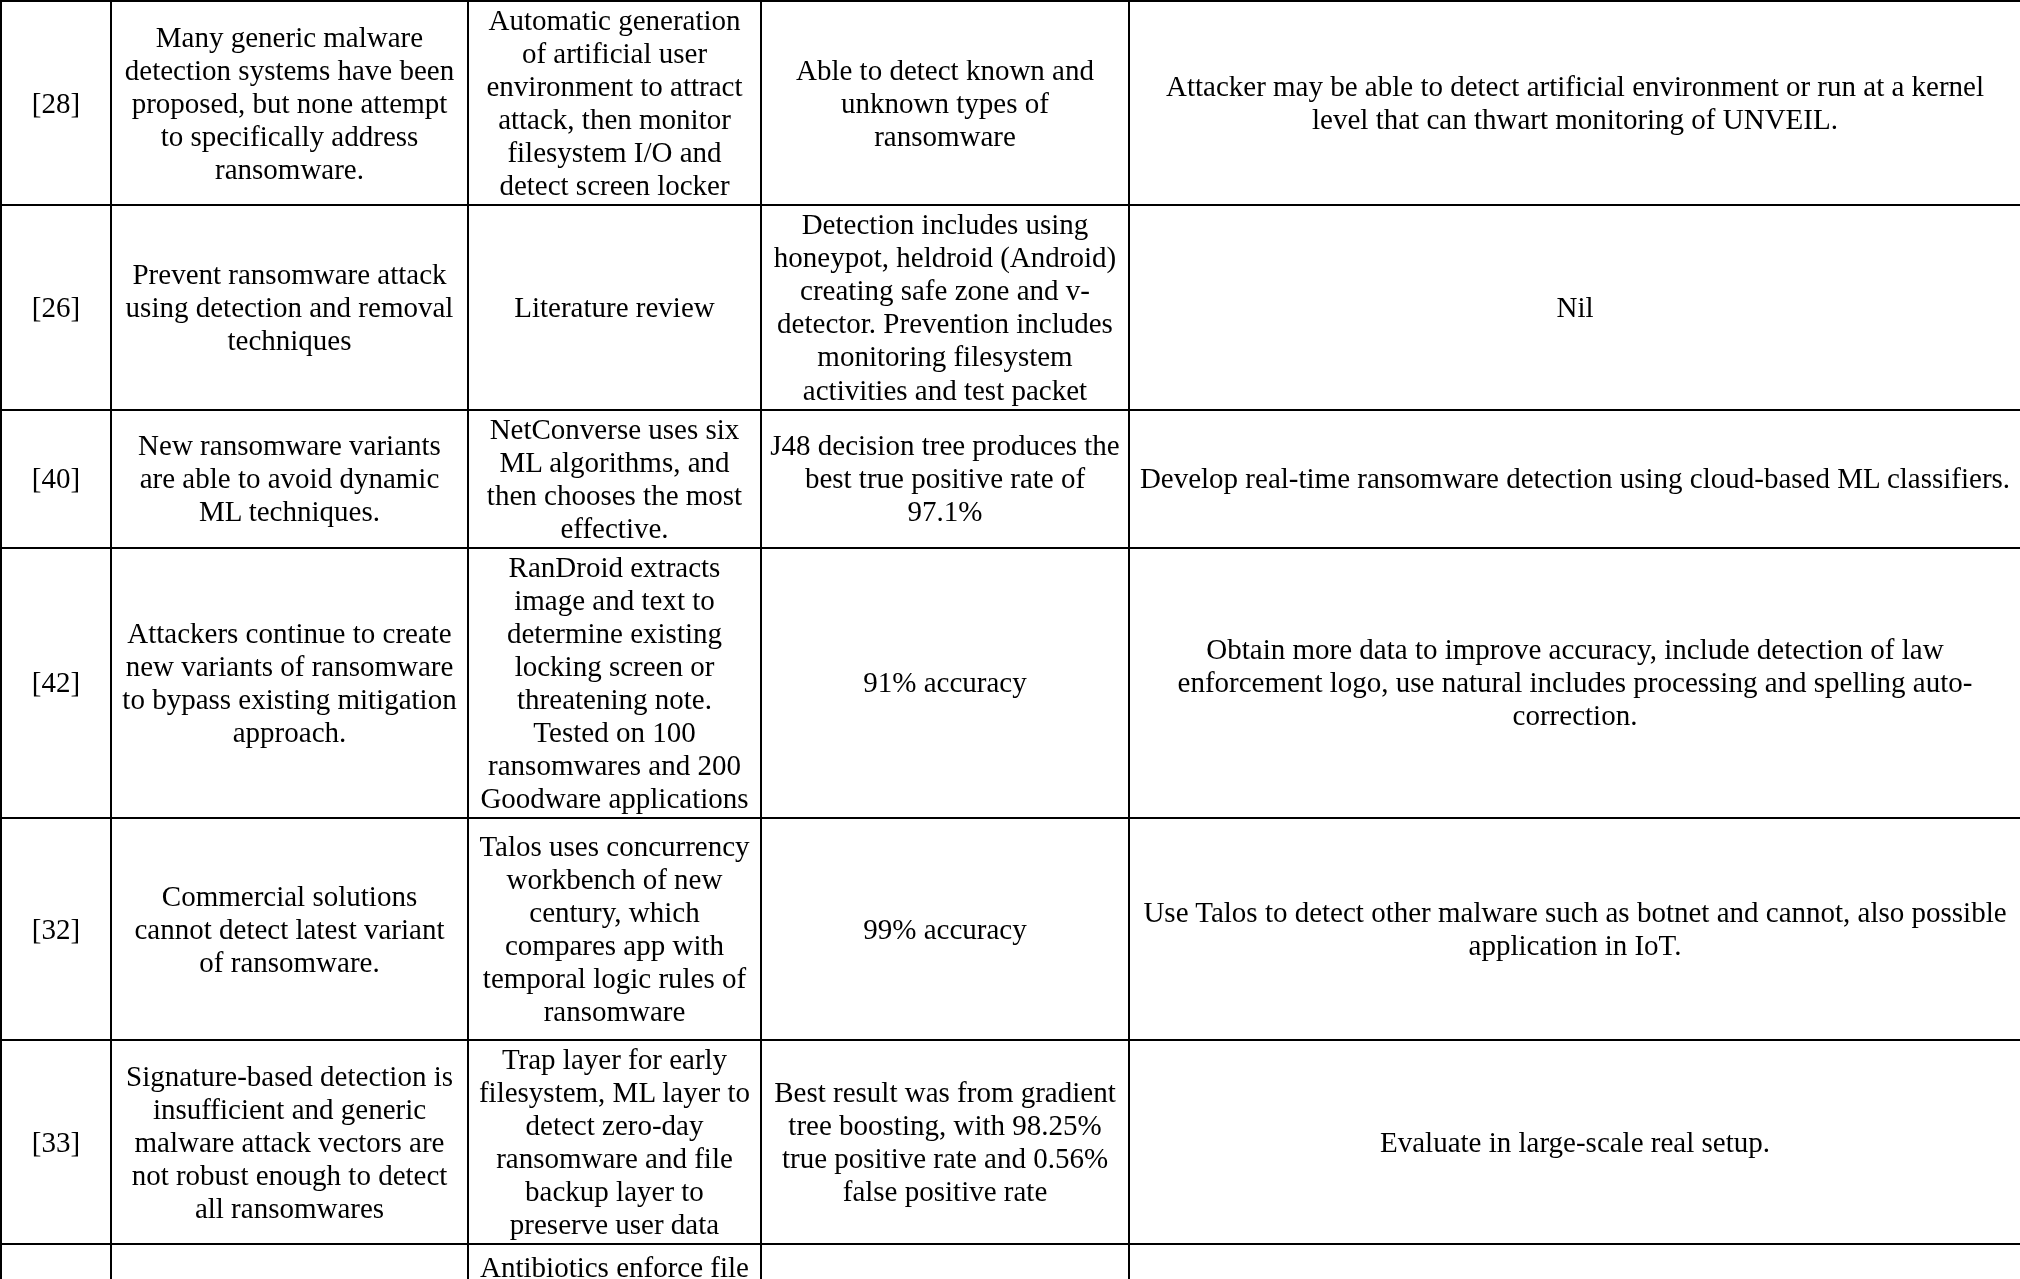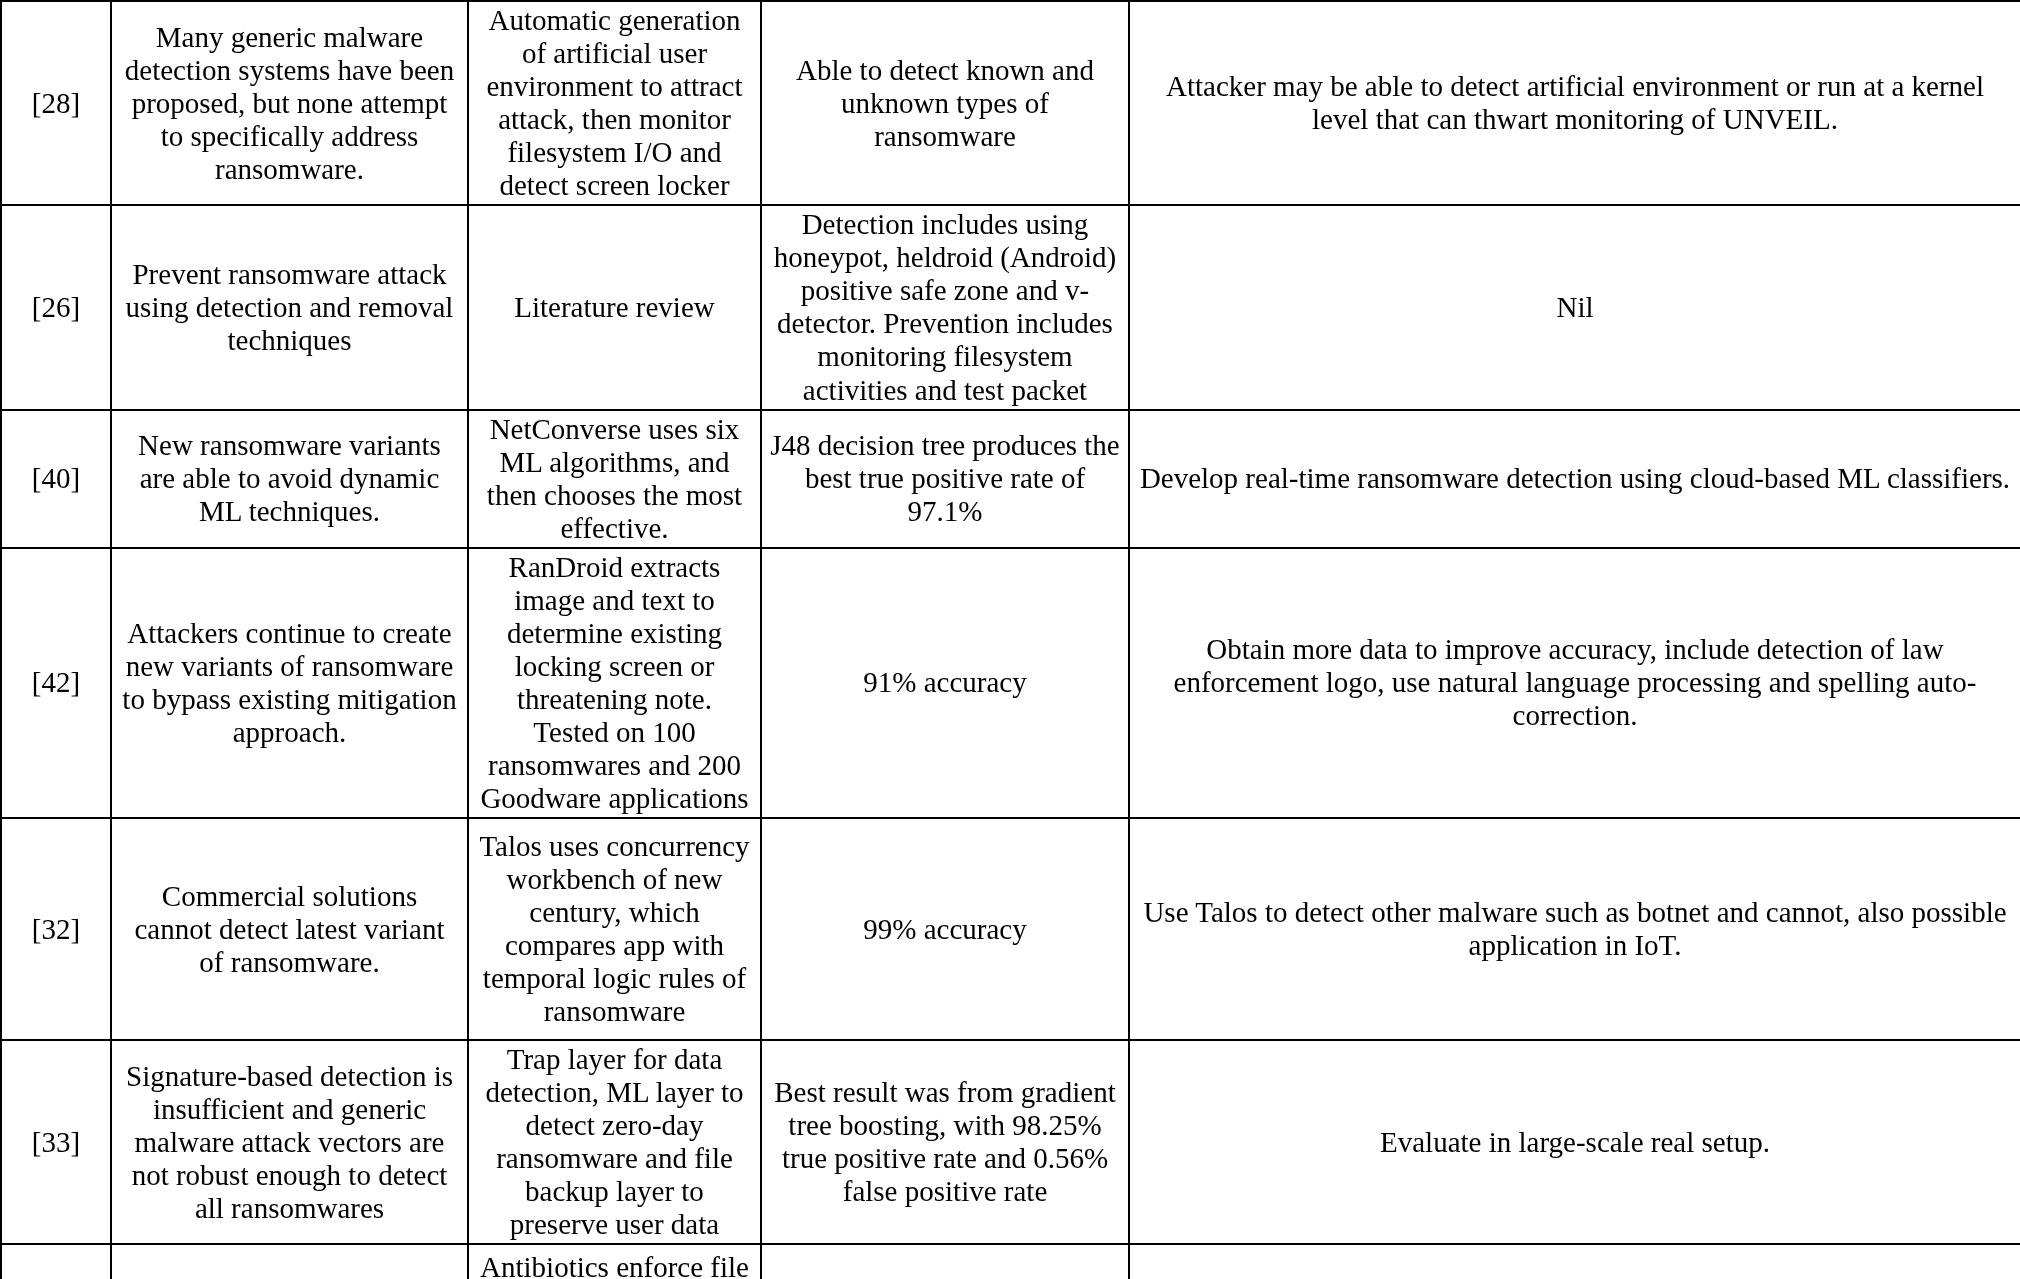--- a/index.html
+++ b/index.html
@@ -111,21 +111,21 @@
         <td class="ref-cell">
             <span class="cell-text">[26]</span>
           </td>
         <td class="problem-cell">
             <span class="cell-text">Prevent ransomware attack using detection and removal techniques</span>
           </td>
         <td class="method-cell">
             <span class="cell-text">Literature review</span>
           </td>
         <td class="result-cell">
-            <span class="cell-text">Detection includes using honeypot, heldroid (Android) positive safe zone and v-detector. Prevention includes monitoring filesystem activities and test packet</span>
+            <span class="cell-text">Detection includes using honeypot, heldroid (Android) creating safe zone and v-detector. Prevention includes monitoring filesystem activities and test packet</span>
           </td>
         <td class="future-cell">
             <span class="cell-text">Nil</span>
           </td>
       </tr>
 
       <tr class="r-30">
         <td class="ref-cell">
             <span class="cell-text">[40]</span>
           </td>
@@ -150,21 +150,21 @@
         <td class="problem-cell">
             <span class="cell-text">Attackers continue to create new variants of ransomware to bypass existing mitigation approach.</span>
           </td>
         <td class="method-cell">
             <span class="cell-text">RanDroid extracts image and text to determine existing locking screen or threatening note. Tested on 100 ransomwares and 200 Goodware applications</span>
           </td>
         <td class="result-cell">
             <span class="cell-text">91% accuracy</span>
           </td>
         <td class="future-cell">
-            <span class="cell-text">Obtain more data to improve accuracy, include detection of law enforcement logo, use natural language processing and spelling auto-correction.</span>
+            <span class="cell-text">Obtain more data to improve accuracy, include detection of law enforcement logo, use natural includes processing and spelling auto-correction.</span>
           </td>
       </tr>
 
       <tr class="r-32">
         <td class="ref-cell">
             <span class="cell-text">[32]</span>
           </td>
         <td class="problem-cell">
             <span class="cell-text">Commercial solutions cannot detect latest variant of ransomware.</span>
           </td>
@@ -180,21 +180,21 @@
       </tr>
 
       <tr class="r-33">
         <td class="ref-cell">
             <span class="cell-text">[33]</span>
           </td>
         <td class="problem-cell">
             <span class="cell-text">Signature-based detection is insufficient and generic malware attack vectors are not robust enough to detect all ransomwares</span>
           </td>
         <td class="method-cell">
-            <span class="cell-text">Trap layer for data detection, ML layer to detect zero-day ransomware and file backup layer to preserve user data</span>
+            <span class="cell-text">Trap layer for early filesystem, ML layer to detect zero-day ransomware and file backup layer to preserve user data</span>
           </td>
         <td class="result-cell">
             <span class="cell-text">Best result was from gradient tree boosting, with 98.25% true positive rate and 0.56% false positive rate</span>
           </td>
         <td class="future-cell">
             <span class="cell-text">Evaluate in large-scale real setup.</span>
           </td>
       </tr>
 
       <tr class="r-34">

